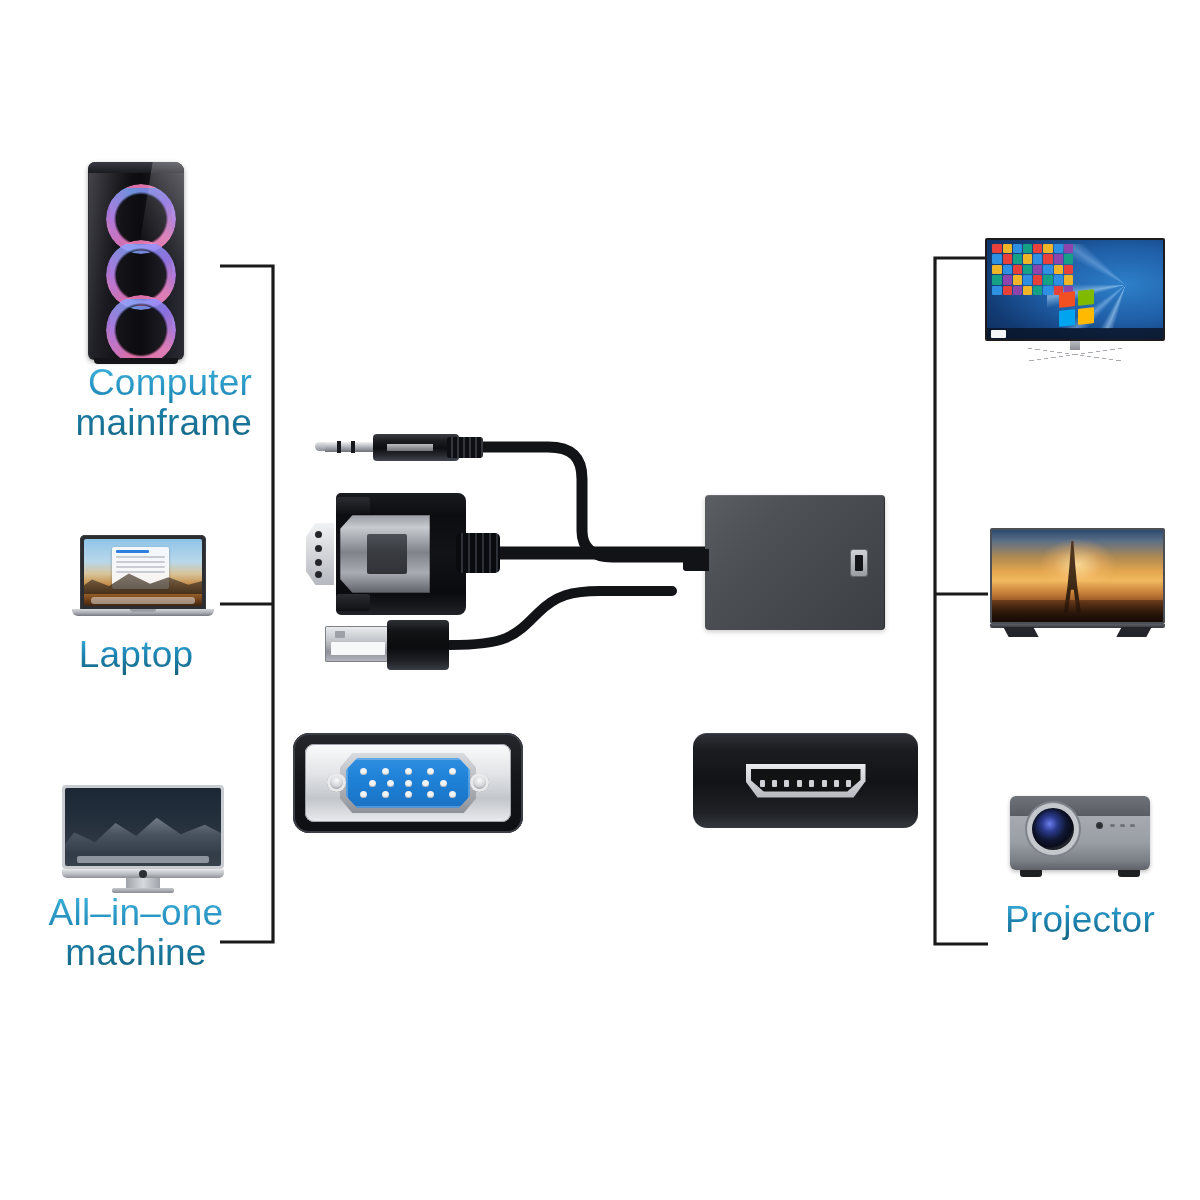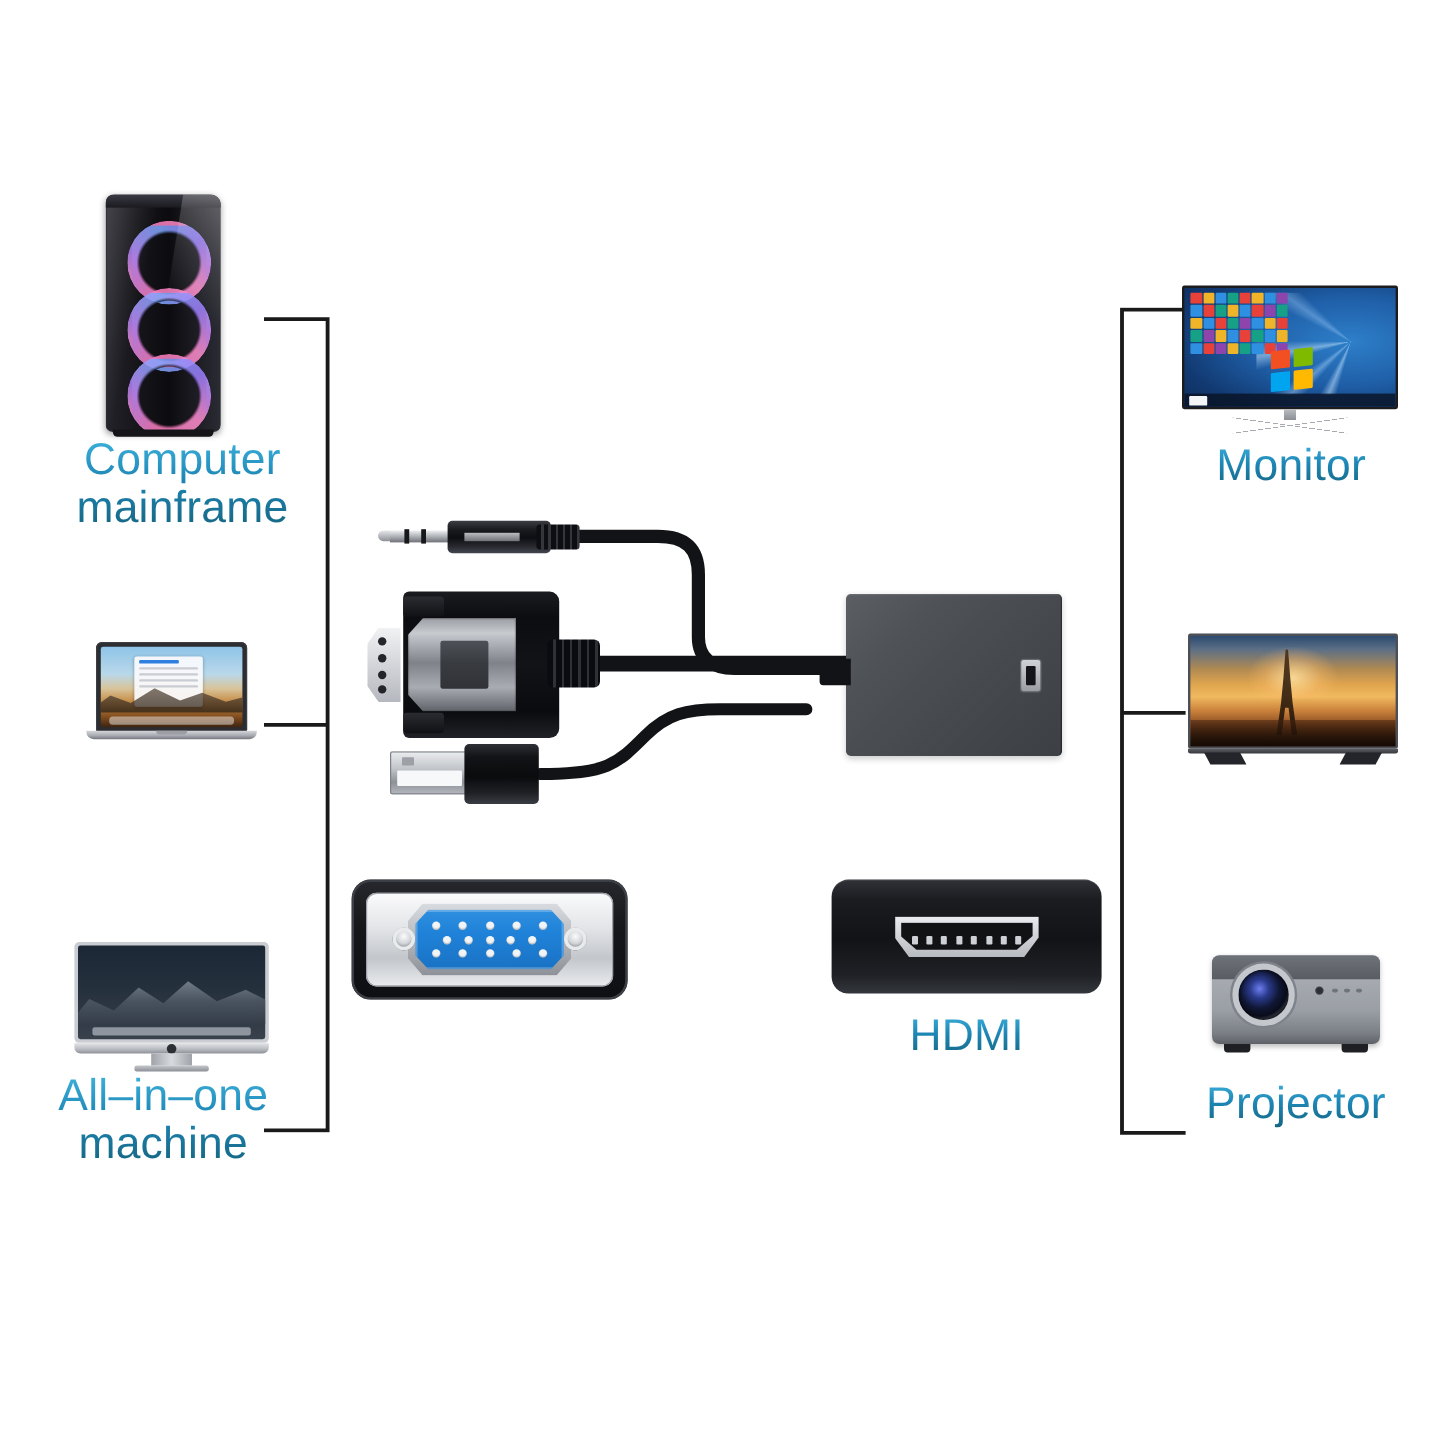--- a/index.html
+++ b/index.html
@@ -493,38 +493,39 @@
 
   <div class="tower-wrap">
     <div class="tower-body">
       <div class="fan-ring fan-1"></div>
       <div class="fan-ring fan-2"></div>
       <div class="fan-ring fan-3"></div>
       <div class="tower-glass"></div>
     </div>
     <div class="tower-foot"></div>
   </div>
-  <div class="label" style="left:36px; top:363px; width:232px;">Computer
+  <div class="label" style="left:20px; top:363px; width:232px;text-align:right;">Computer
 mainframe</div>
 
   <div class="laptop-wrap">
     <div class="laptop-screen">
       <div class="laptop-desktop">
         <div class="laptop-window">
             <i></i>
             <i></i>
             <i></i>
             <i></i>
             <i></i>
           </div>
         <div class="laptop-dock"></div>
       </div>
     </div>
     <div class="laptop-base"></div>
   </div>
+  <div class="label" style="left:20px; top:635px; width:232px;">Laptop</div>
 
   <div class="aio-wrap">
     <div class="aio-screen">
       <div class="aio-desktop">
           <div class="aio-dock"></div>
         </div>
     </div>
     <div class="aio-chin"></div>
     <div class="aio-neck"></div>
     <div class="aio-foot"></div>
@@ -584,21 +585,20 @@
           <b style="background:#00a4ef"></b>
             <b style="background:#ffb900"></b>
         </div>
         <div class="mon-taskbar"></div>
         <div class="mon-start"></div>
       </div>
     </div>
     <div class="mon-stand-neck"></div>
     <div class="mon-stand-v"></div>
   </div>
-  <div class="label" style="left:960px; top:368px; width:232px;">Monitor</div>
 
   <div class="tv-wrap">
     <div class="tv-screen">
       <div class="tv-pic">
         <div class="tv-sky-glow"></div>
         <div class="eiffel"></div>
         <div class="tv-ground"></div>
       </div>
     </div>
     <div class="tv-bezel-bot"></div>
@@ -703,15 +703,14 @@
       <u></u>
         <u></u>
         <u></u>
         <u></u>
         <u></u>
         <u></u>
         <u></u>
         <u></u>
     </div>
   </div>
-  <div class="label" style="left:693px; top:843px; width:225px;">HDMI</div>
 
 </div>
 
 </body></html>

